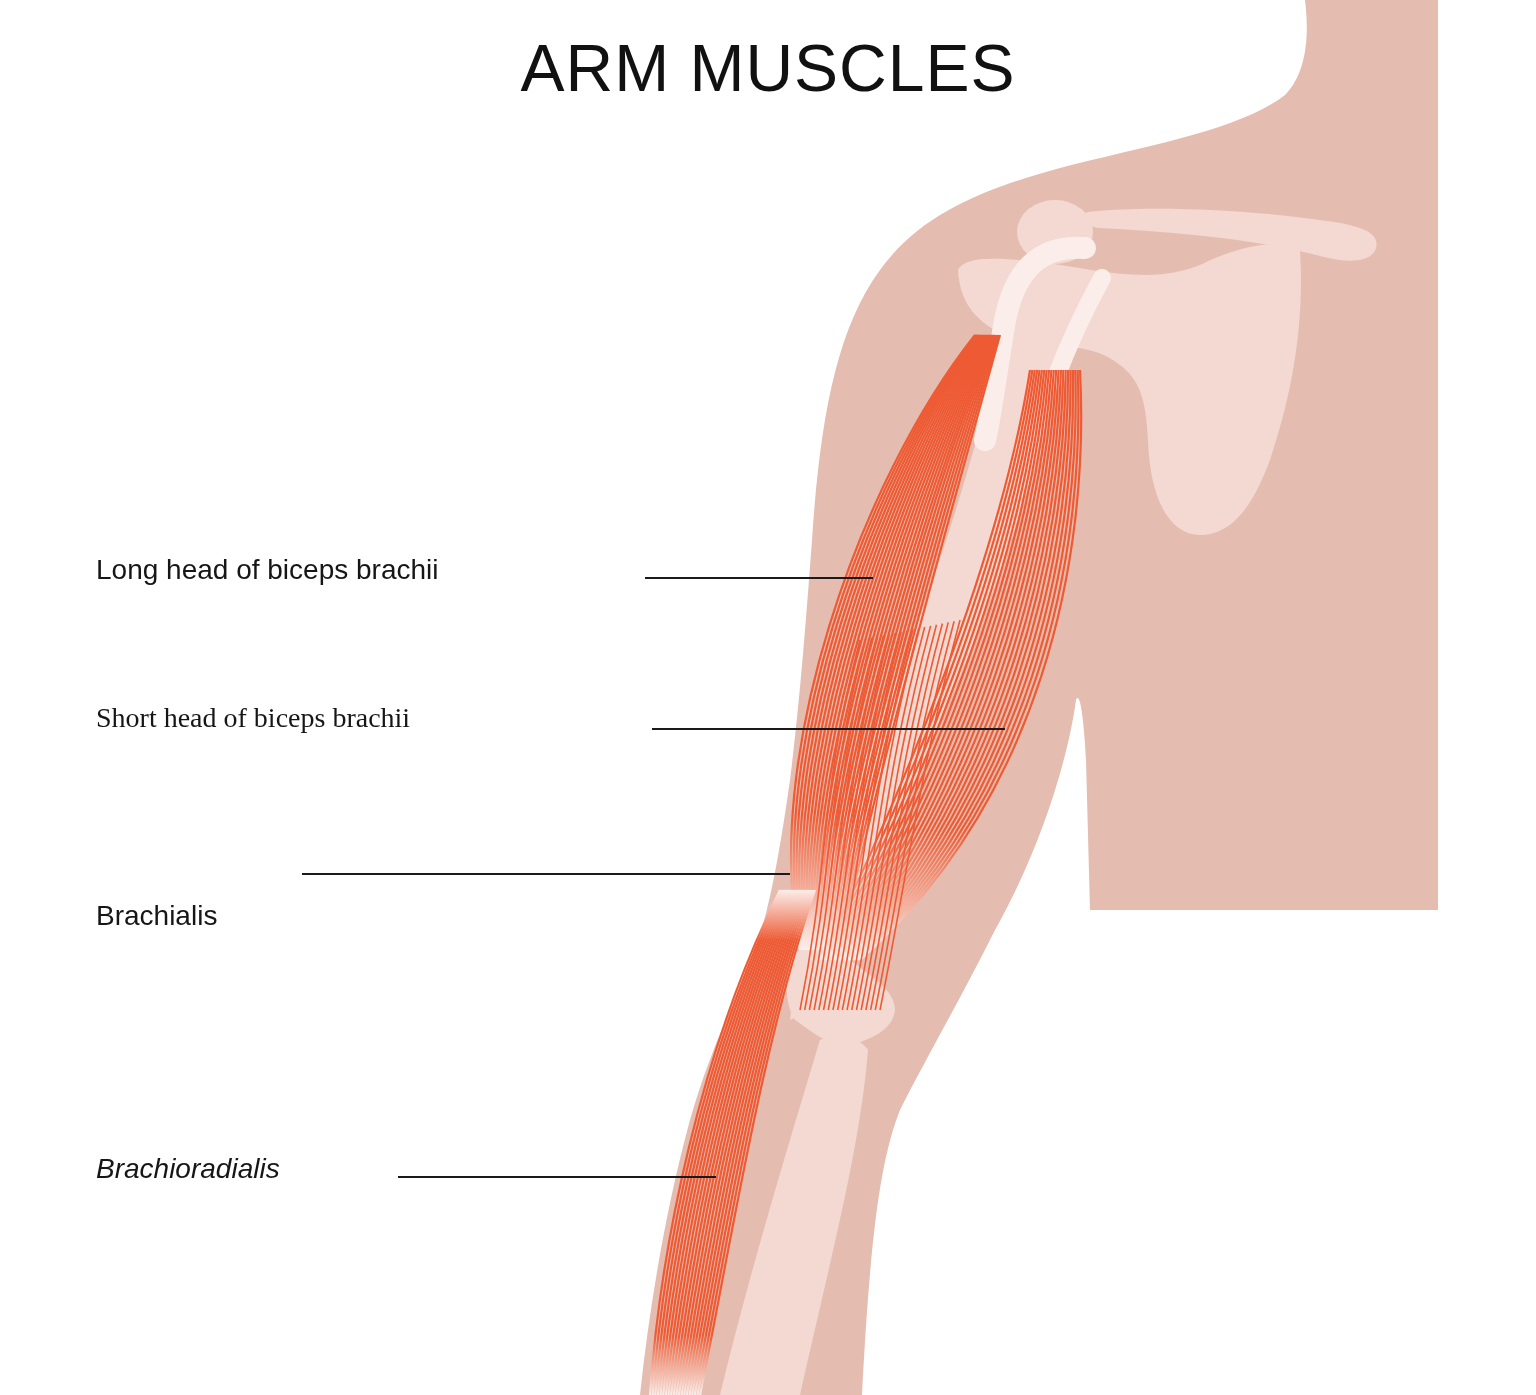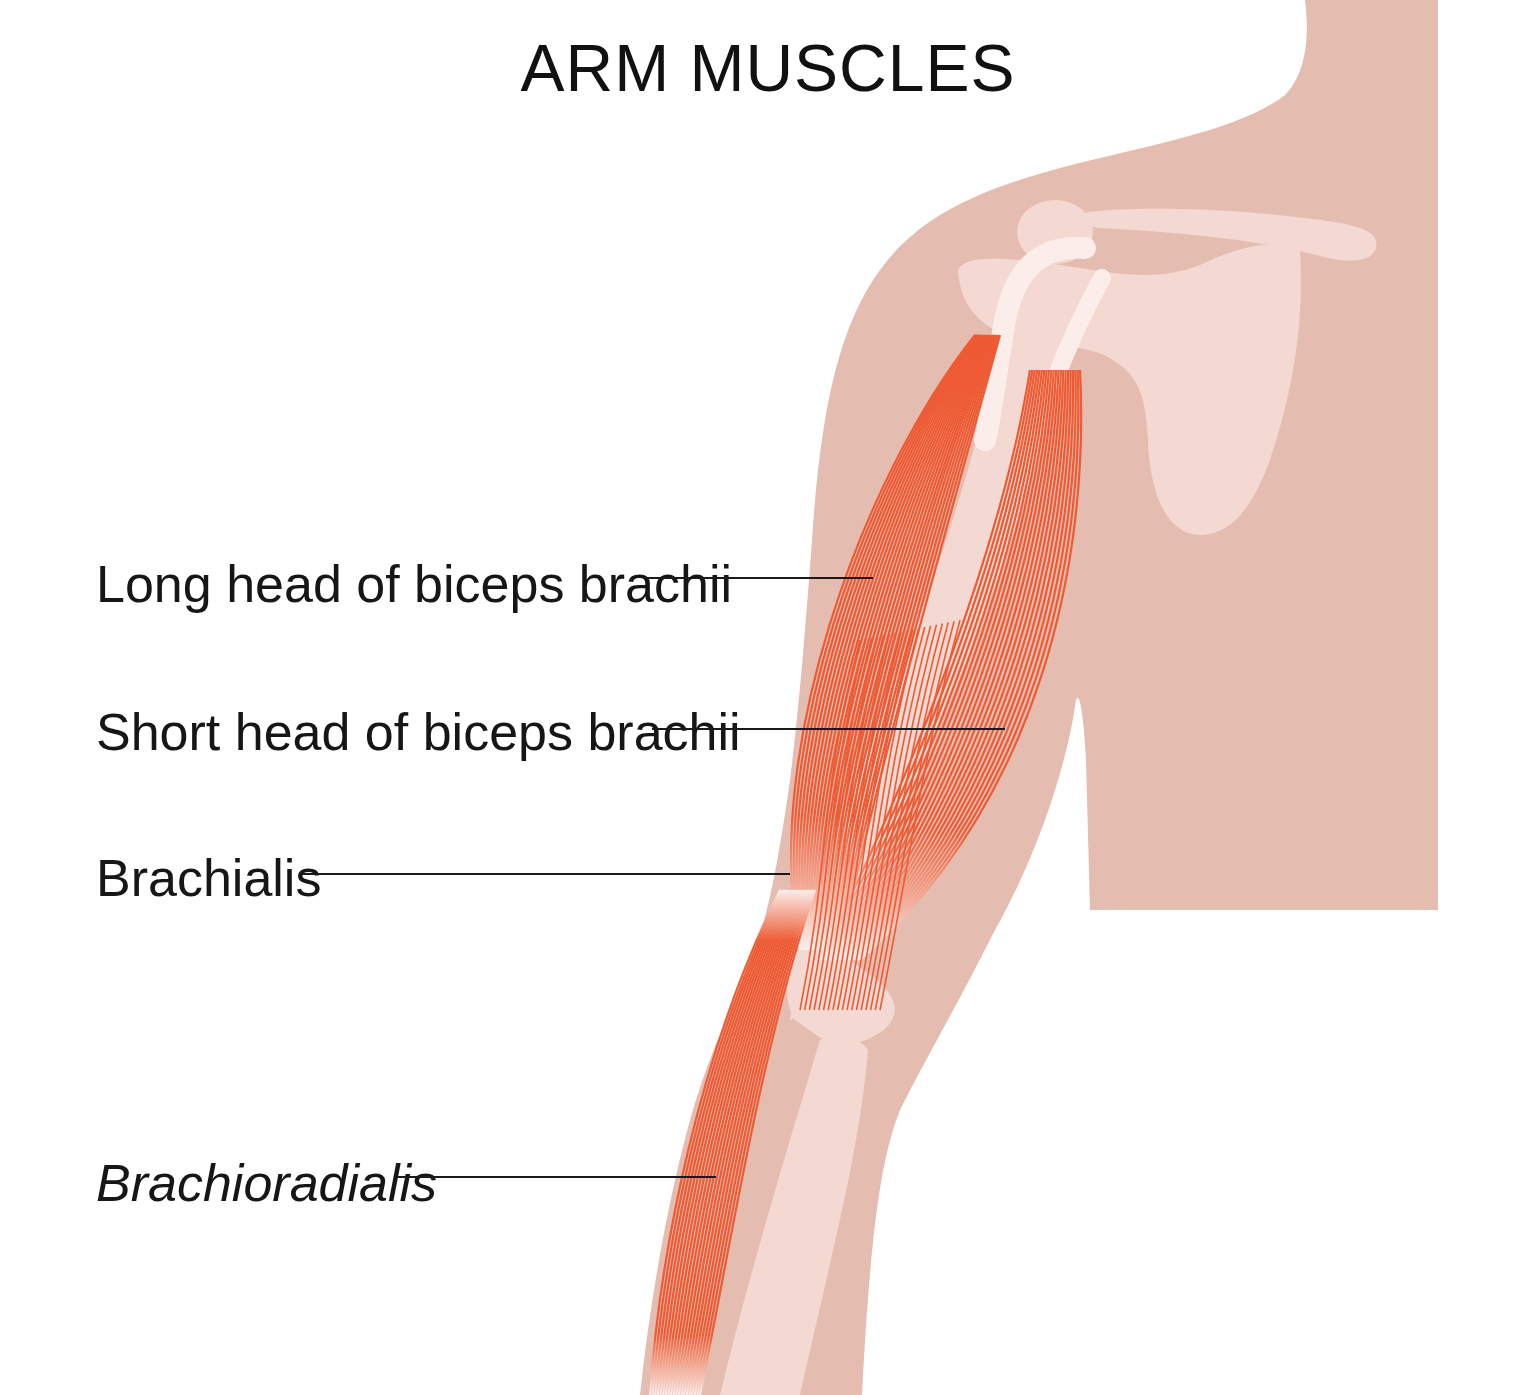--- a/index.html
+++ b/index.html
@@ -1,19 +1,19 @@
 <!DOCTYPE html>
 <html><head>
   <meta charset="utf-8">
   <style>
     html, body { margin: 0; padding: 0; background: #ffffff; }
     body { width: 1536px; height: 1395px; position: relative; overflow: hidden; font-family: "Liberation Sans", sans-serif; }
     #art { position: absolute; left: 0; top: 0; width: 1536px; height: 1395px; }
     .title { position: absolute; left: 0; width: 1536px; top: 30px; text-align: center; font-size: 66px; letter-spacing: 1px; color: #111; font-family: "Liberation Sans", sans-serif; font-weight: 400; }
-    .label { position: absolute; font-size: 52px; color: #161616; white-space: nowrap; font-family: "Liberation Sans", sans-serif; }
+    .label { position: absolute; font-size: 28px; color: #161616; white-space: nowrap; font-family: "Liberation Sans", sans-serif; }
     .leader { position: absolute; height: 2px; background: #1a1a1a; }
   </style>
 </head>
 <body>
 
 <svg id="art" viewBox="0 0 1536 1395" xmlns="http://www.w3.org/2000/svg">
   <defs>
     <linearGradient id="fadeTop" x1="0" y1="0" x2="0" y2="1">
       <stop offset="0" stop-color="#fbeeea" stop-opacity="1"></stop>
       <stop offset="0.15" stop-color="#ee5a33" stop-opacity="1"></stop>
@@ -154,20 +154,20 @@
       <path d="M813.1578947368421 890 C756.8421052631579 1050 726.3157894736842 1250 697.3684210526316 1395" fill="none" stroke="url(#fadeForearm)" stroke-width="2.2"></path>
       <path d="M815 890 C760 1050 730 1250 700 1395" fill="none" stroke="url(#fadeForearm)" stroke-width="2.2"></path>
     </g>
 </svg>
 
 <div class="title">ARM MUSCLES</div>
 
 <div class="label" style="left:96px; top:554px;">Long head of biceps brachii</div>
 <div class="leader" style="left:645px; top:577px; width:228px;"></div>
 
-<div class="label" style="left:96px; top:702px;">Short head of biceps brachii</div>
+<div class="label" style="left:96px; top:702px;font-family:Liberation Serif, serif;">Short head of biceps brachii</div>
 <div class="leader" style="left:652px; top:728px; width:353px;"></div>
 
-<div class="label" style="left:96px; top:848px;">Brachialis</div>
+<div class="label" style="left:96px; top:900px;">Brachialis</div>
 <div class="leader" style="left:302px; top:873px; width:488px;"></div>
 
 <div class="label" style="left:96px; top:1153px;font-style:italic;">Brachioradialis</div>
 <div class="leader" style="left:398px; top:1176px; width:318px;"></div>
 
 </body></html>

